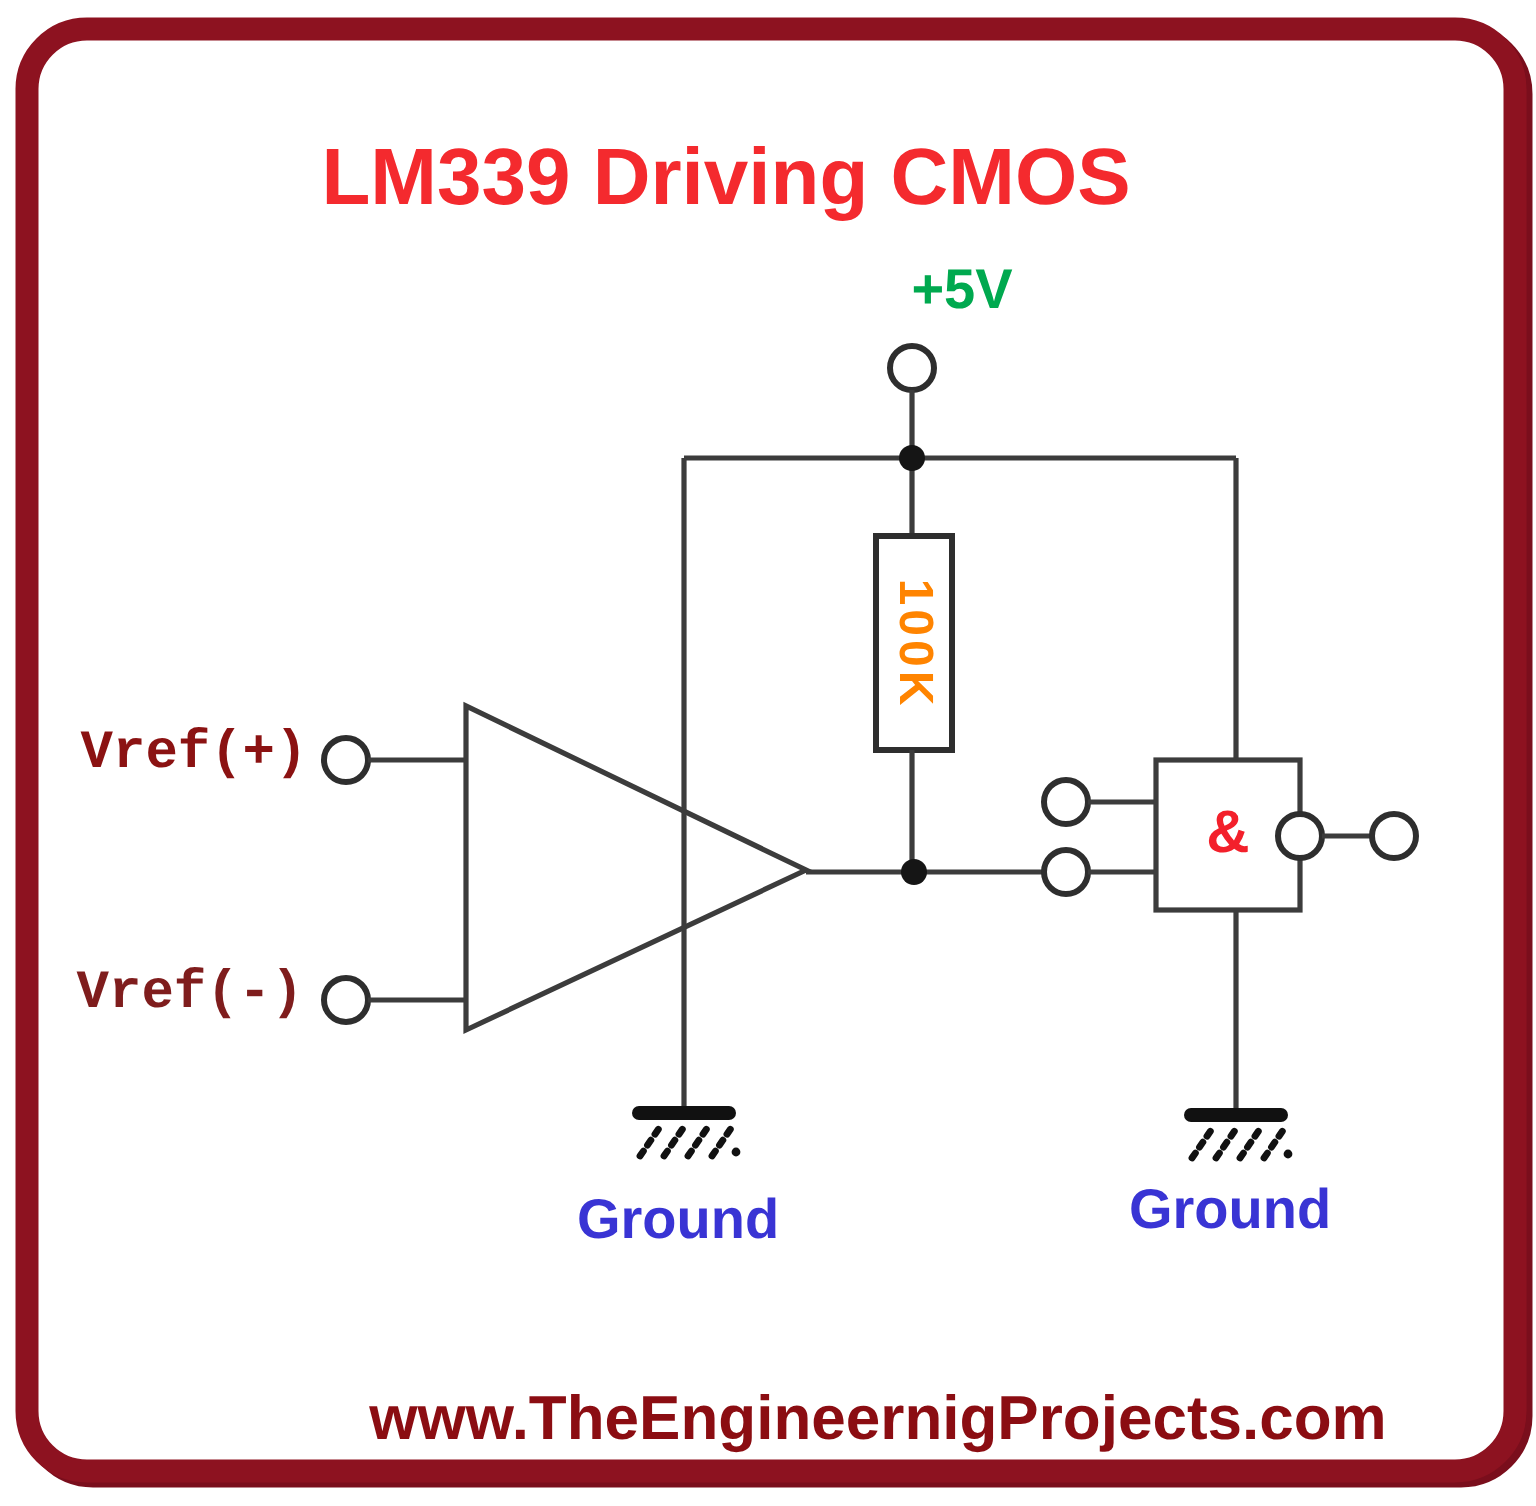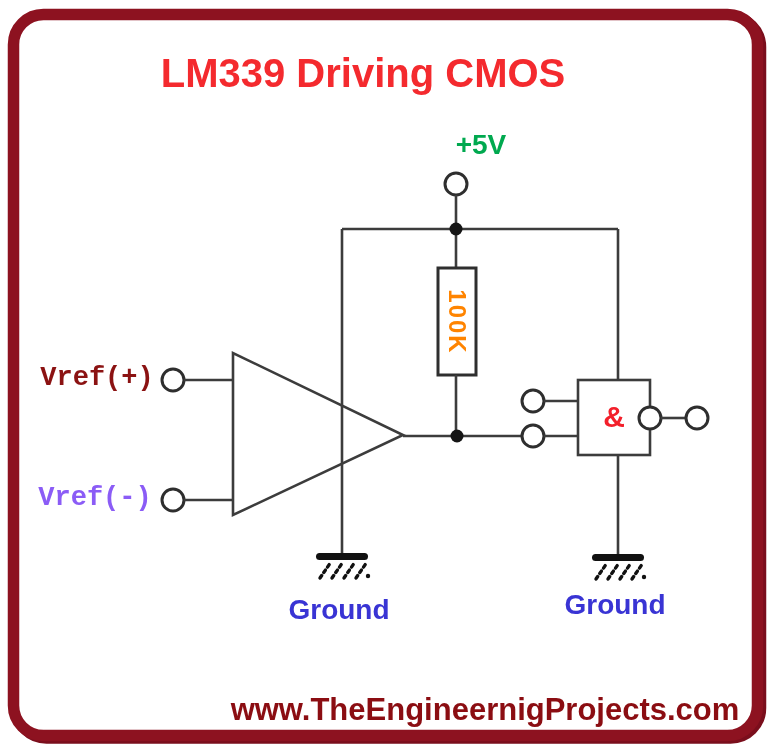--- a/index.html
+++ b/index.html
@@ -20,21 +20,21 @@
     left: 0;
     top: 0;
   }
   .lbl {
     position: absolute;
     transform: translate(-50%, -50%);
     font-weight: bold;
     white-space: nowrap;
     line-height: 1;
   }
-  .lbl.title   { font-size: 40px; letter-spacing: 0px; }
+  .lbl.title   { font-size: 40px; letter-spacing: 0px; margin-top: 16px; }
   .lbl.supply  { font-size: 28px; }
   .lbl.vref    { font-size: 27px; font-family: Liberation Mono, monospace; }
   .lbl.opamp   { font-size: 30px; }
   .lbl.res     { font-size: 24px; letter-spacing: 2px;
                  transform: translate(-50%, -50%) rotate(90deg); }
   .lbl.gate    { font-size: 30px; }
   .lbl.gnd     { font-size: 28px; }
   .lbl.footer  { font-size: 31px; }
 </style>
 </head>
@@ -105,25 +105,25 @@
       <circle cx="26" cy="23" r="2.2" fill="#111111"></circle>
     </g>
   </svg>
 
   <div class="lbl title" style="left: 363px; top: 73px; color: rgb(244, 42, 46);">LM339 Driving CMOS</div>
 
   <div class="lbl supply" style="left: 448px; top: 145px; color: rgb(0, 169, 79); margin-left: 33px;">+5V</div>
 
   <div class="lbl vref" style="left: 97px; top: 378px; color: rgb(139, 18, 18);">Vref(+)</div>
 
-  <div class="lbl vref" style="left: 95px; top: 498px; color: #8b5cf6;">Vref(-)</div>
+  <div class="lbl vref" style="left: 95px; top: 498px; color: #7f1d1d;">Vref(-)</div>
 
 
   <div class="lbl res" style="left: 457px; top: 322px; color: rgb(255, 132, 0);">100K</div>
 
   <div class="lbl gate" style="left: 614px; top: 417px; color: rgb(243, 32, 43);">&amp;</div>
 
   <div class="lbl gnd" style="left: 339px; top: 610px; color: rgb(57, 52, 212);">Ground</div>
 
   <div class="lbl gnd" style="left: 615px; top: 605px; color: rgb(57, 52, 212);">Ground</div>
 
-  <div class="lbl footer" style="left: 439px; top: 709px; color: rgb(139, 13, 18); margin-left: 46px;">www.TheEngineernigProjects.com</div>
+  <div class="lbl footer" style="left: 439px; top: 709px; color: rgb(139, 13, 18);">www.TheEngineernigProjects.com</div>
 </div>
 
 </body></html>

